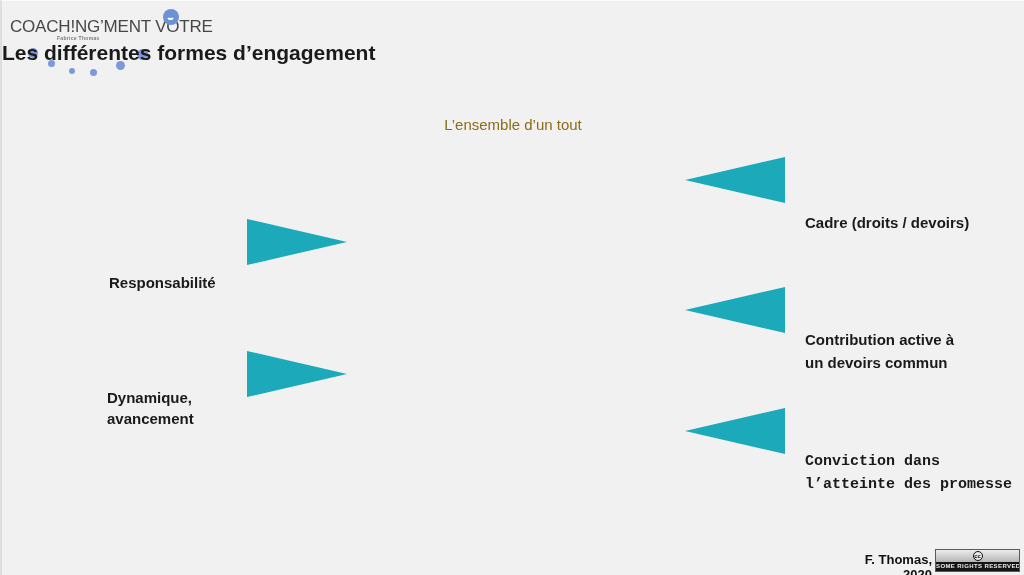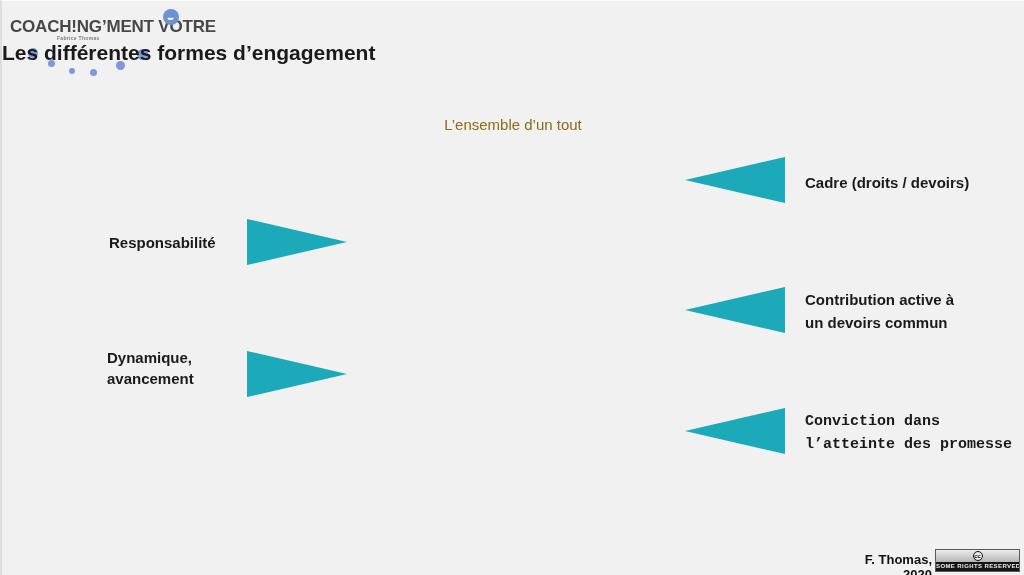--- a/index.html
+++ b/index.html
@@ -20,21 +20,21 @@
     position:absolute;inset:0;
     background:#f1f1f2;
     border-left:2px solid #dedede;
     border-top:1px solid #fafafa;
   }
 
   
   .logo{position:absolute;left:8px;top:10px;width:185px;height:60px;}
   .logo-brand{
     position:absolute;left:0;top:6px;
-    font-size:17px;font-weight:bold;color:#474747;letter-spacing:-0.2px;
+    font-size:17px;font-weight:normal;color:#474747;letter-spacing:-0.2px;
     white-space:nowrap;
   }
   .logo-sub{
     position:absolute;left:47px;top:24px;
     font-size:5px;color:#7a7a7a;font-weight:bold;letter-spacing:0.3px;
   }
   .dot{position:absolute;border-radius:50%;background:#7d99da;}
   .dot1{left:18px;top:37px;width:10px;height:10px;}
   .dot2{left:38px;top:49px;width:7px;height:7px;}
   .dot3{left:59px;top:57px;width:6px;height:6px;}
@@ -79,21 +79,21 @@
   .arrow-left{clip-path:polygon(100% 0,100% 100%,0 50%);}
   .ar1{left:245px;top:218px;}
   .ar2{left:245px;top:350px;}
   .al1{left:683px;top:156px;}
   .al2{left:683px;top:286px;}
   .al3{left:683px;top:407px;}
 
   
   .callout{
     position:absolute;font-size:15px;font-weight:bold;color:var(--ink);
-    line-height:22px;white-space:nowrap;
+    line-height:22px;white-space:nowrap;margin-top:40px;
   }
   .c-resp{left:107px;top:231px;}
   .c-dyn{left:105px;top:346px;line-height:21px;}
   .c-cadre{left:803px;top:171px;}
   .c-contr{left:803px;top:287px;line-height:23px;}
   .c-conv{left:803px;top:409px;line-height:23px;font-family:Liberation Mono, monospace;}
 
   
   .credit{
     position:absolute;left:840px;top:551px;width:90px;text-align:right;

